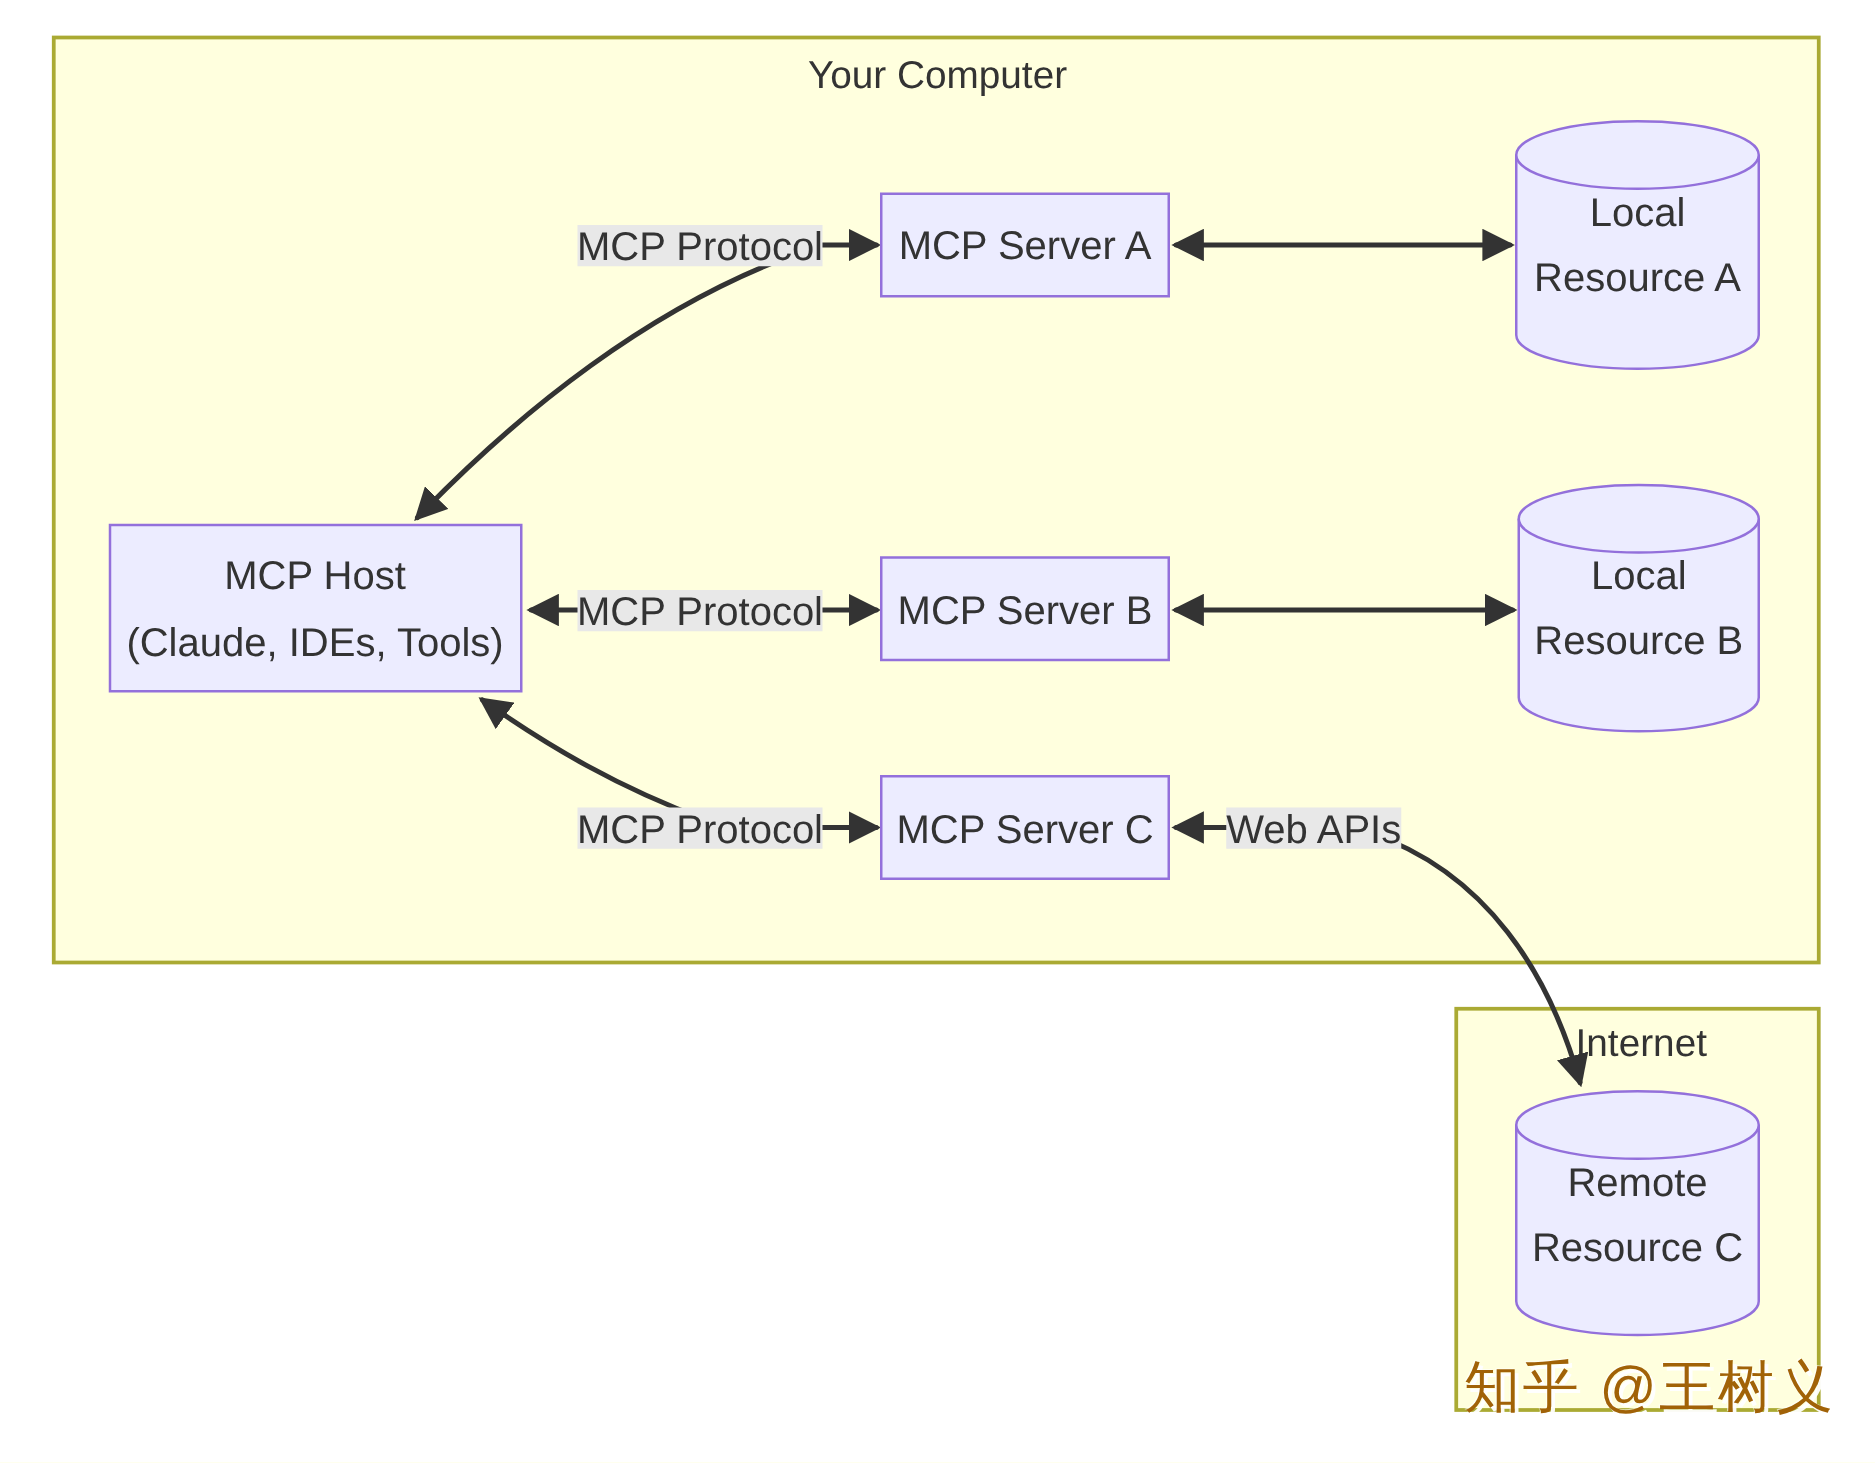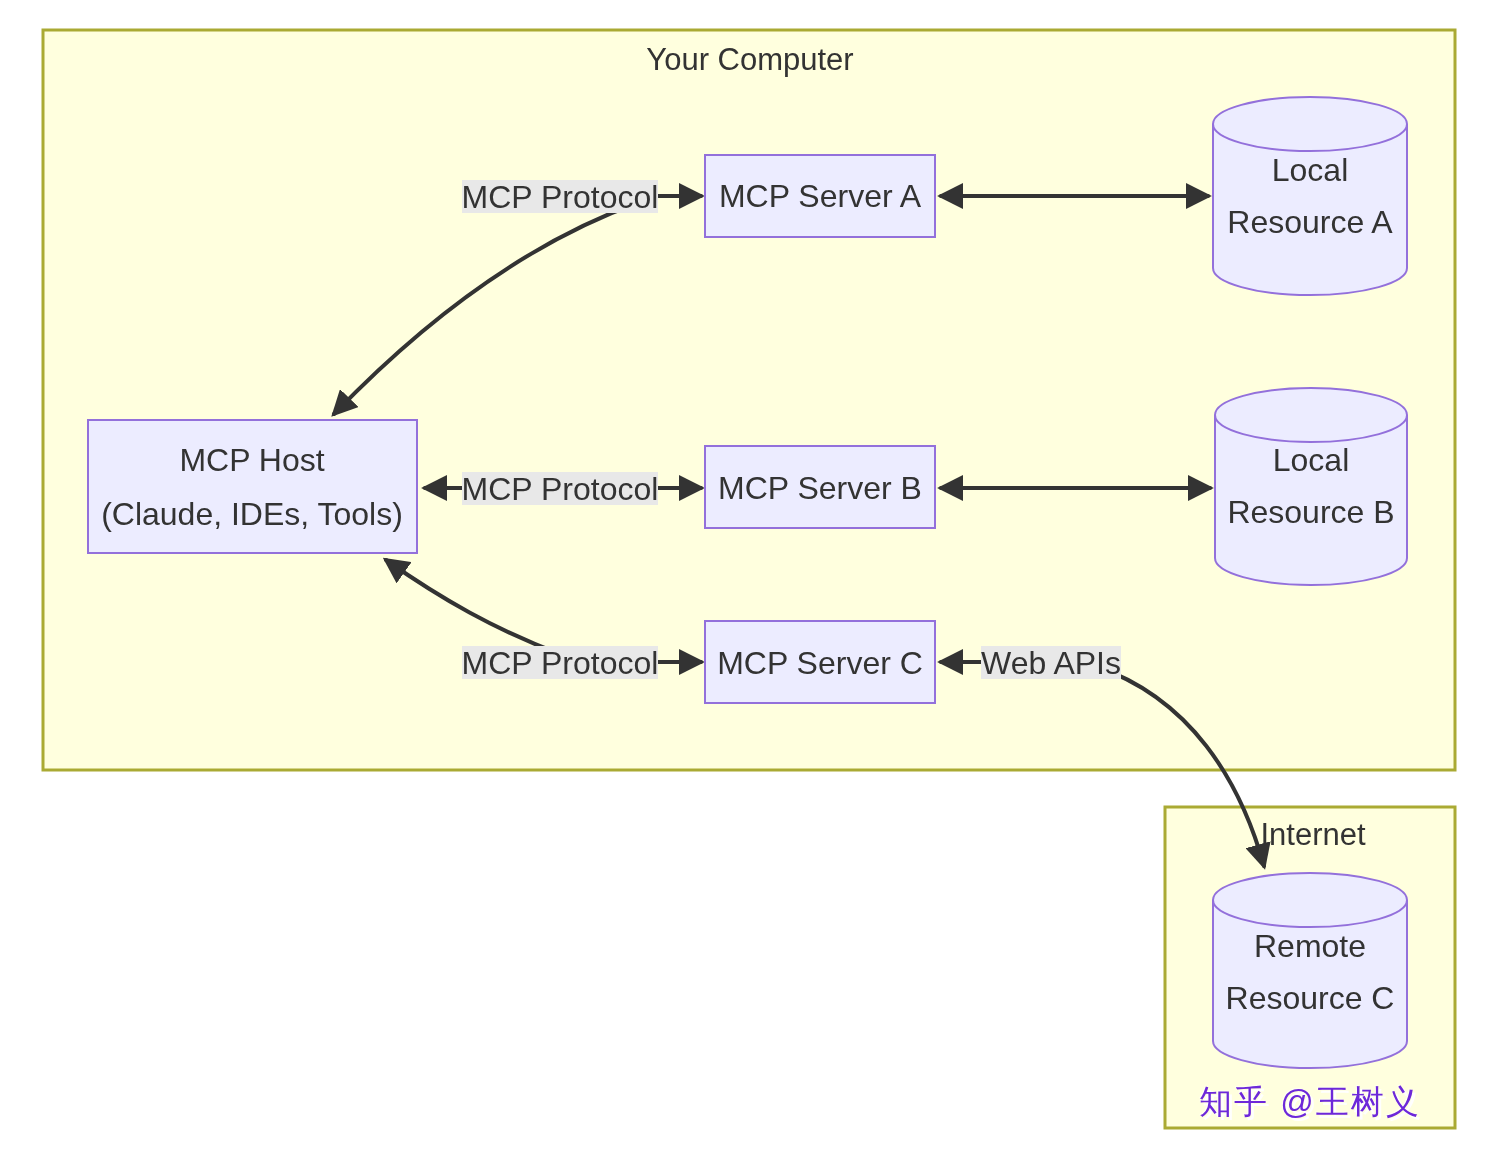--- a/index.html
+++ b/index.html
@@ -23,25 +23,25 @@
 
   text {
     fill: #333333;
     font-family: "Liberation Sans", "DejaVu Sans", sans-serif;
     font-size: 32px;
   }
   .container-title { font-size: 31px; }
 
   .watermark {
     position: absolute;
-    left: 1199px;
+    left: 1171px;
     top: 1080px;
-    font-size: 33px;
+    font-size: 45px;
     letter-spacing: 2px;
-    color: #6d28d9;
+    color: #a16207;
     text-shadow: 3px 3px 0 rgba(255,255,255,0.95), -1px -1px 0 rgba(255,255,255,0.6);
     white-space: nowrap;
     user-select: none;
   }
 </style>
 </head>
 <body>
 
 <div class="stage">
 

